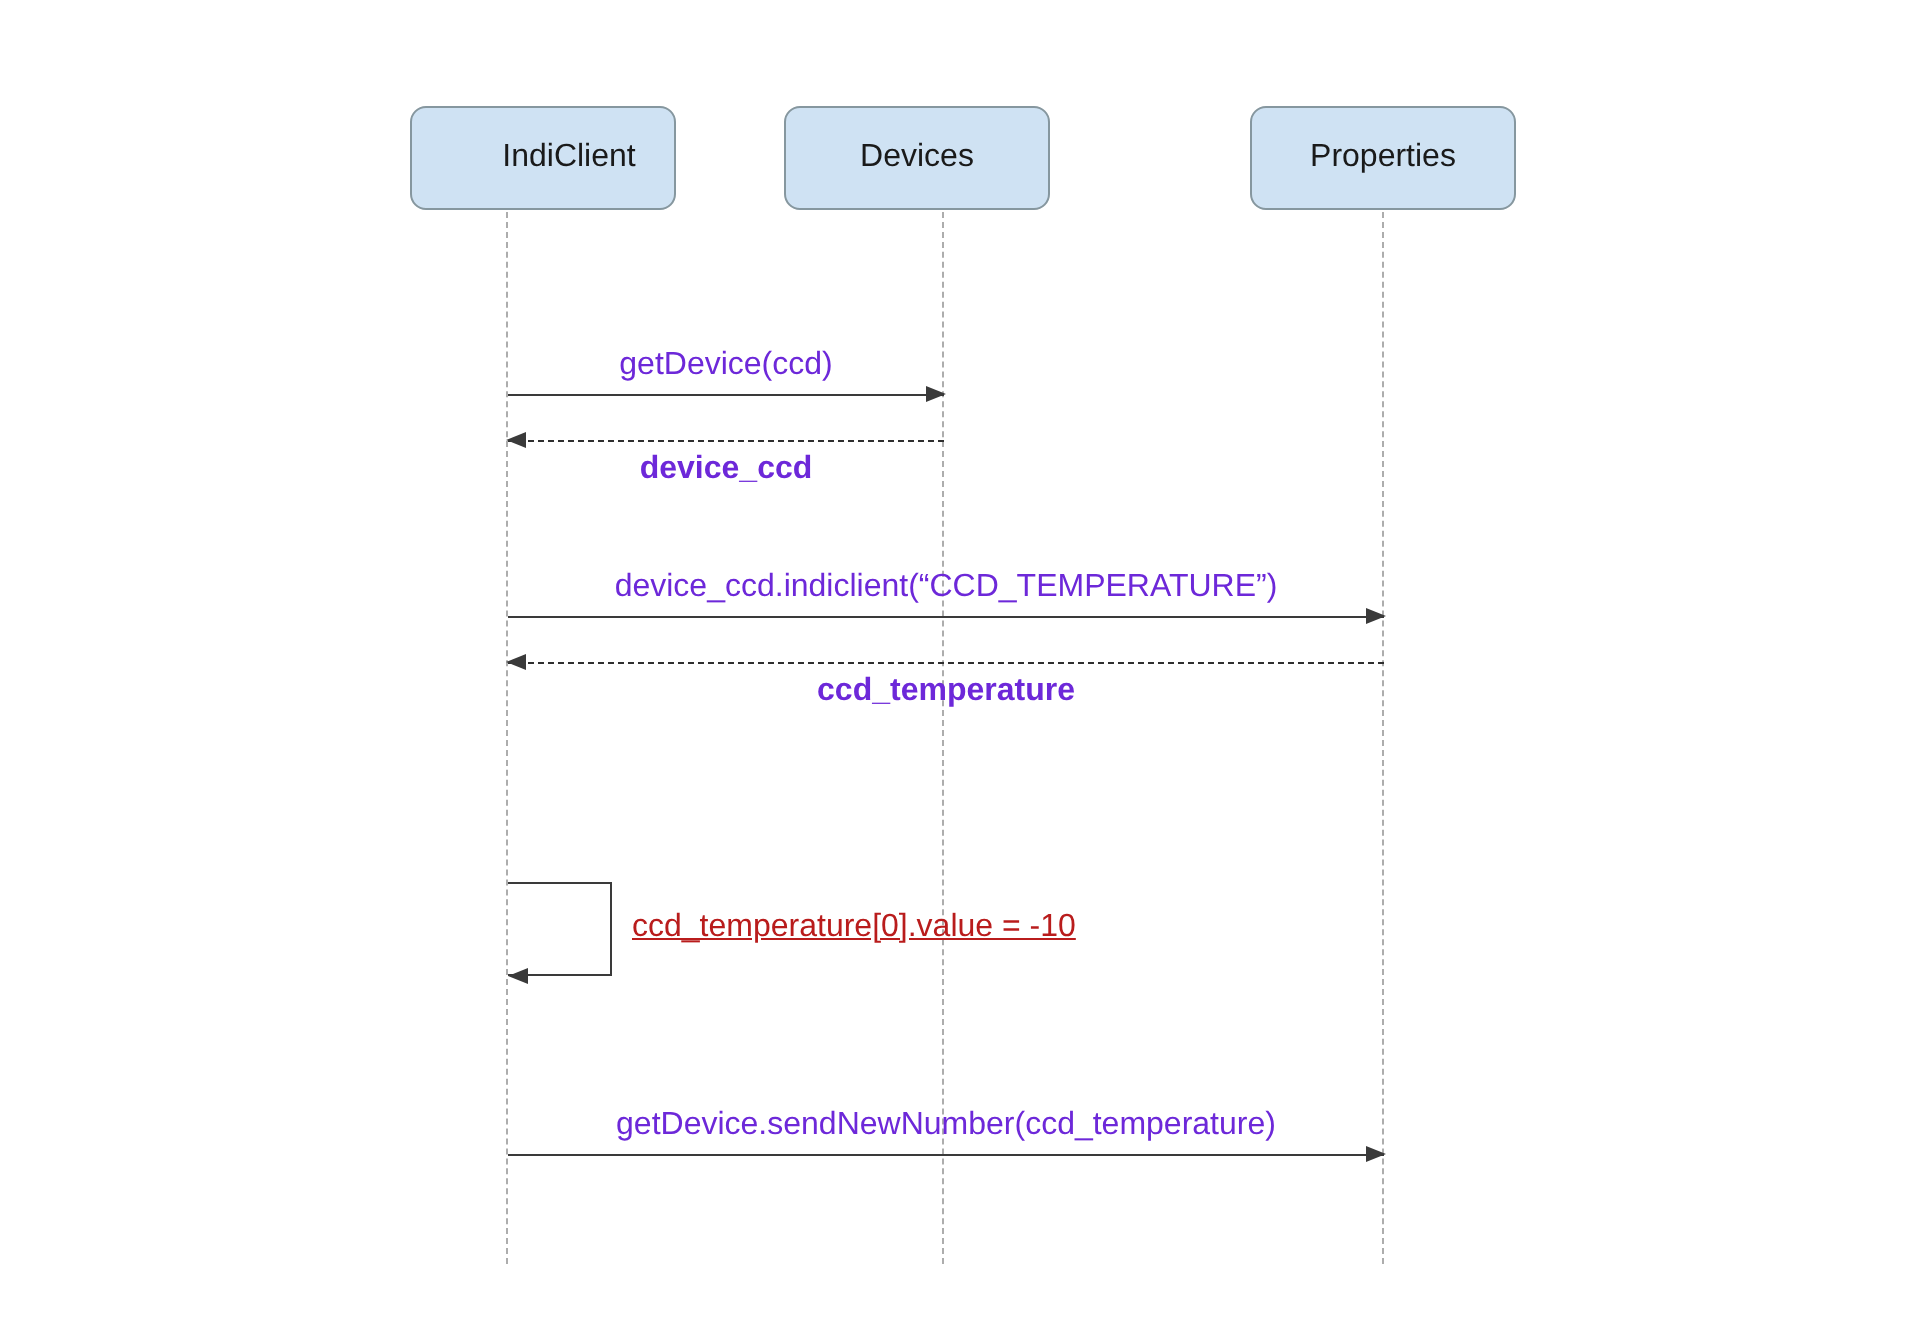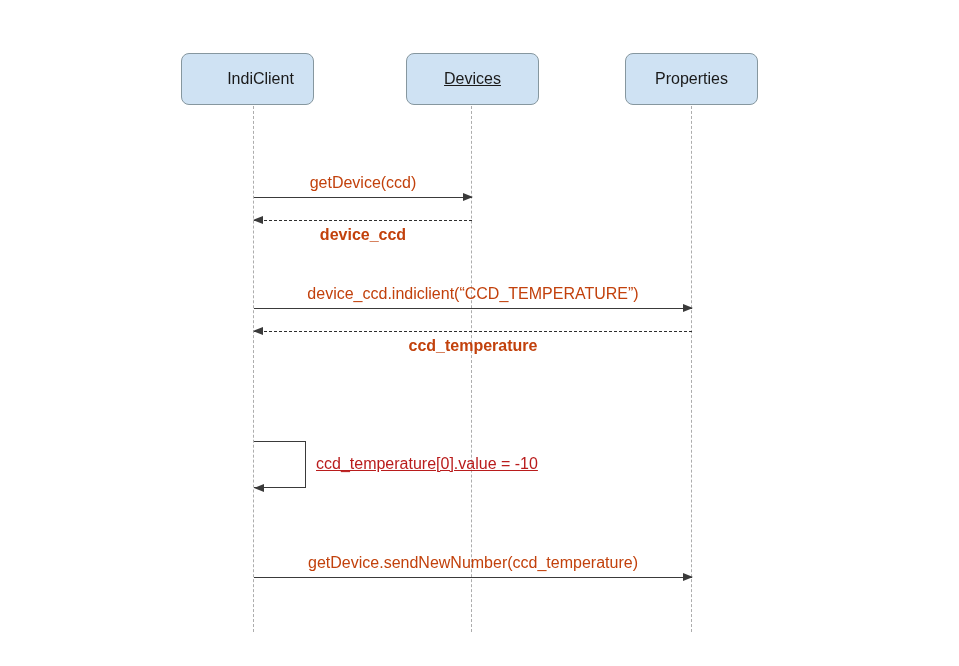--- a/index.html
+++ b/index.html
@@ -24,22 +24,22 @@
     background: #cfe2f3;
     border: 1px solid #86979f;
     border-radius: 8px;
     display: flex;
     align-items: center;
     justify-content: center;
     font-size: 16px;
     color: #1a1a1a;
     box-sizing: border-box;
   }
-  .actor.a1 { left: 181px; padding-left: 26px; }
-  .actor.a2 { left: 406px; text-decoration: underline; }
+  .actor.a1 { left: 205px; padding-left: 26px; }
+  .actor.a2 { left: 392px; }
   .actor.a3 { left: 625px; align-items: center; }
   
   .lifeline {
     position: absolute;
     top: 106px;
     height: 526px;
     width: 0;
     border-left: 1px dashed #adadad;
   }
   .lifeline.l1 { left: 253px; }
@@ -78,21 +78,21 @@
     border-right: 10px solid #3a3a3a;
     border-top: 4px solid transparent;
     border-bottom: 4px solid transparent;
   }
   .msg .label {
     position: absolute;
     left: 0;
     right: 0;
     text-align: center;
     font-size: 16px;
-    color: #c2410c;
+    color: #6d28d9;
     white-space: nowrap;
   }
   .msg .label.above { bottom: 5px; }
   .msg .label.below { top: 6px; font-weight: bold; }
   
   .selfbox {
     position: absolute;
     left: 254px;
     top: 441px;
     width: 52px;

